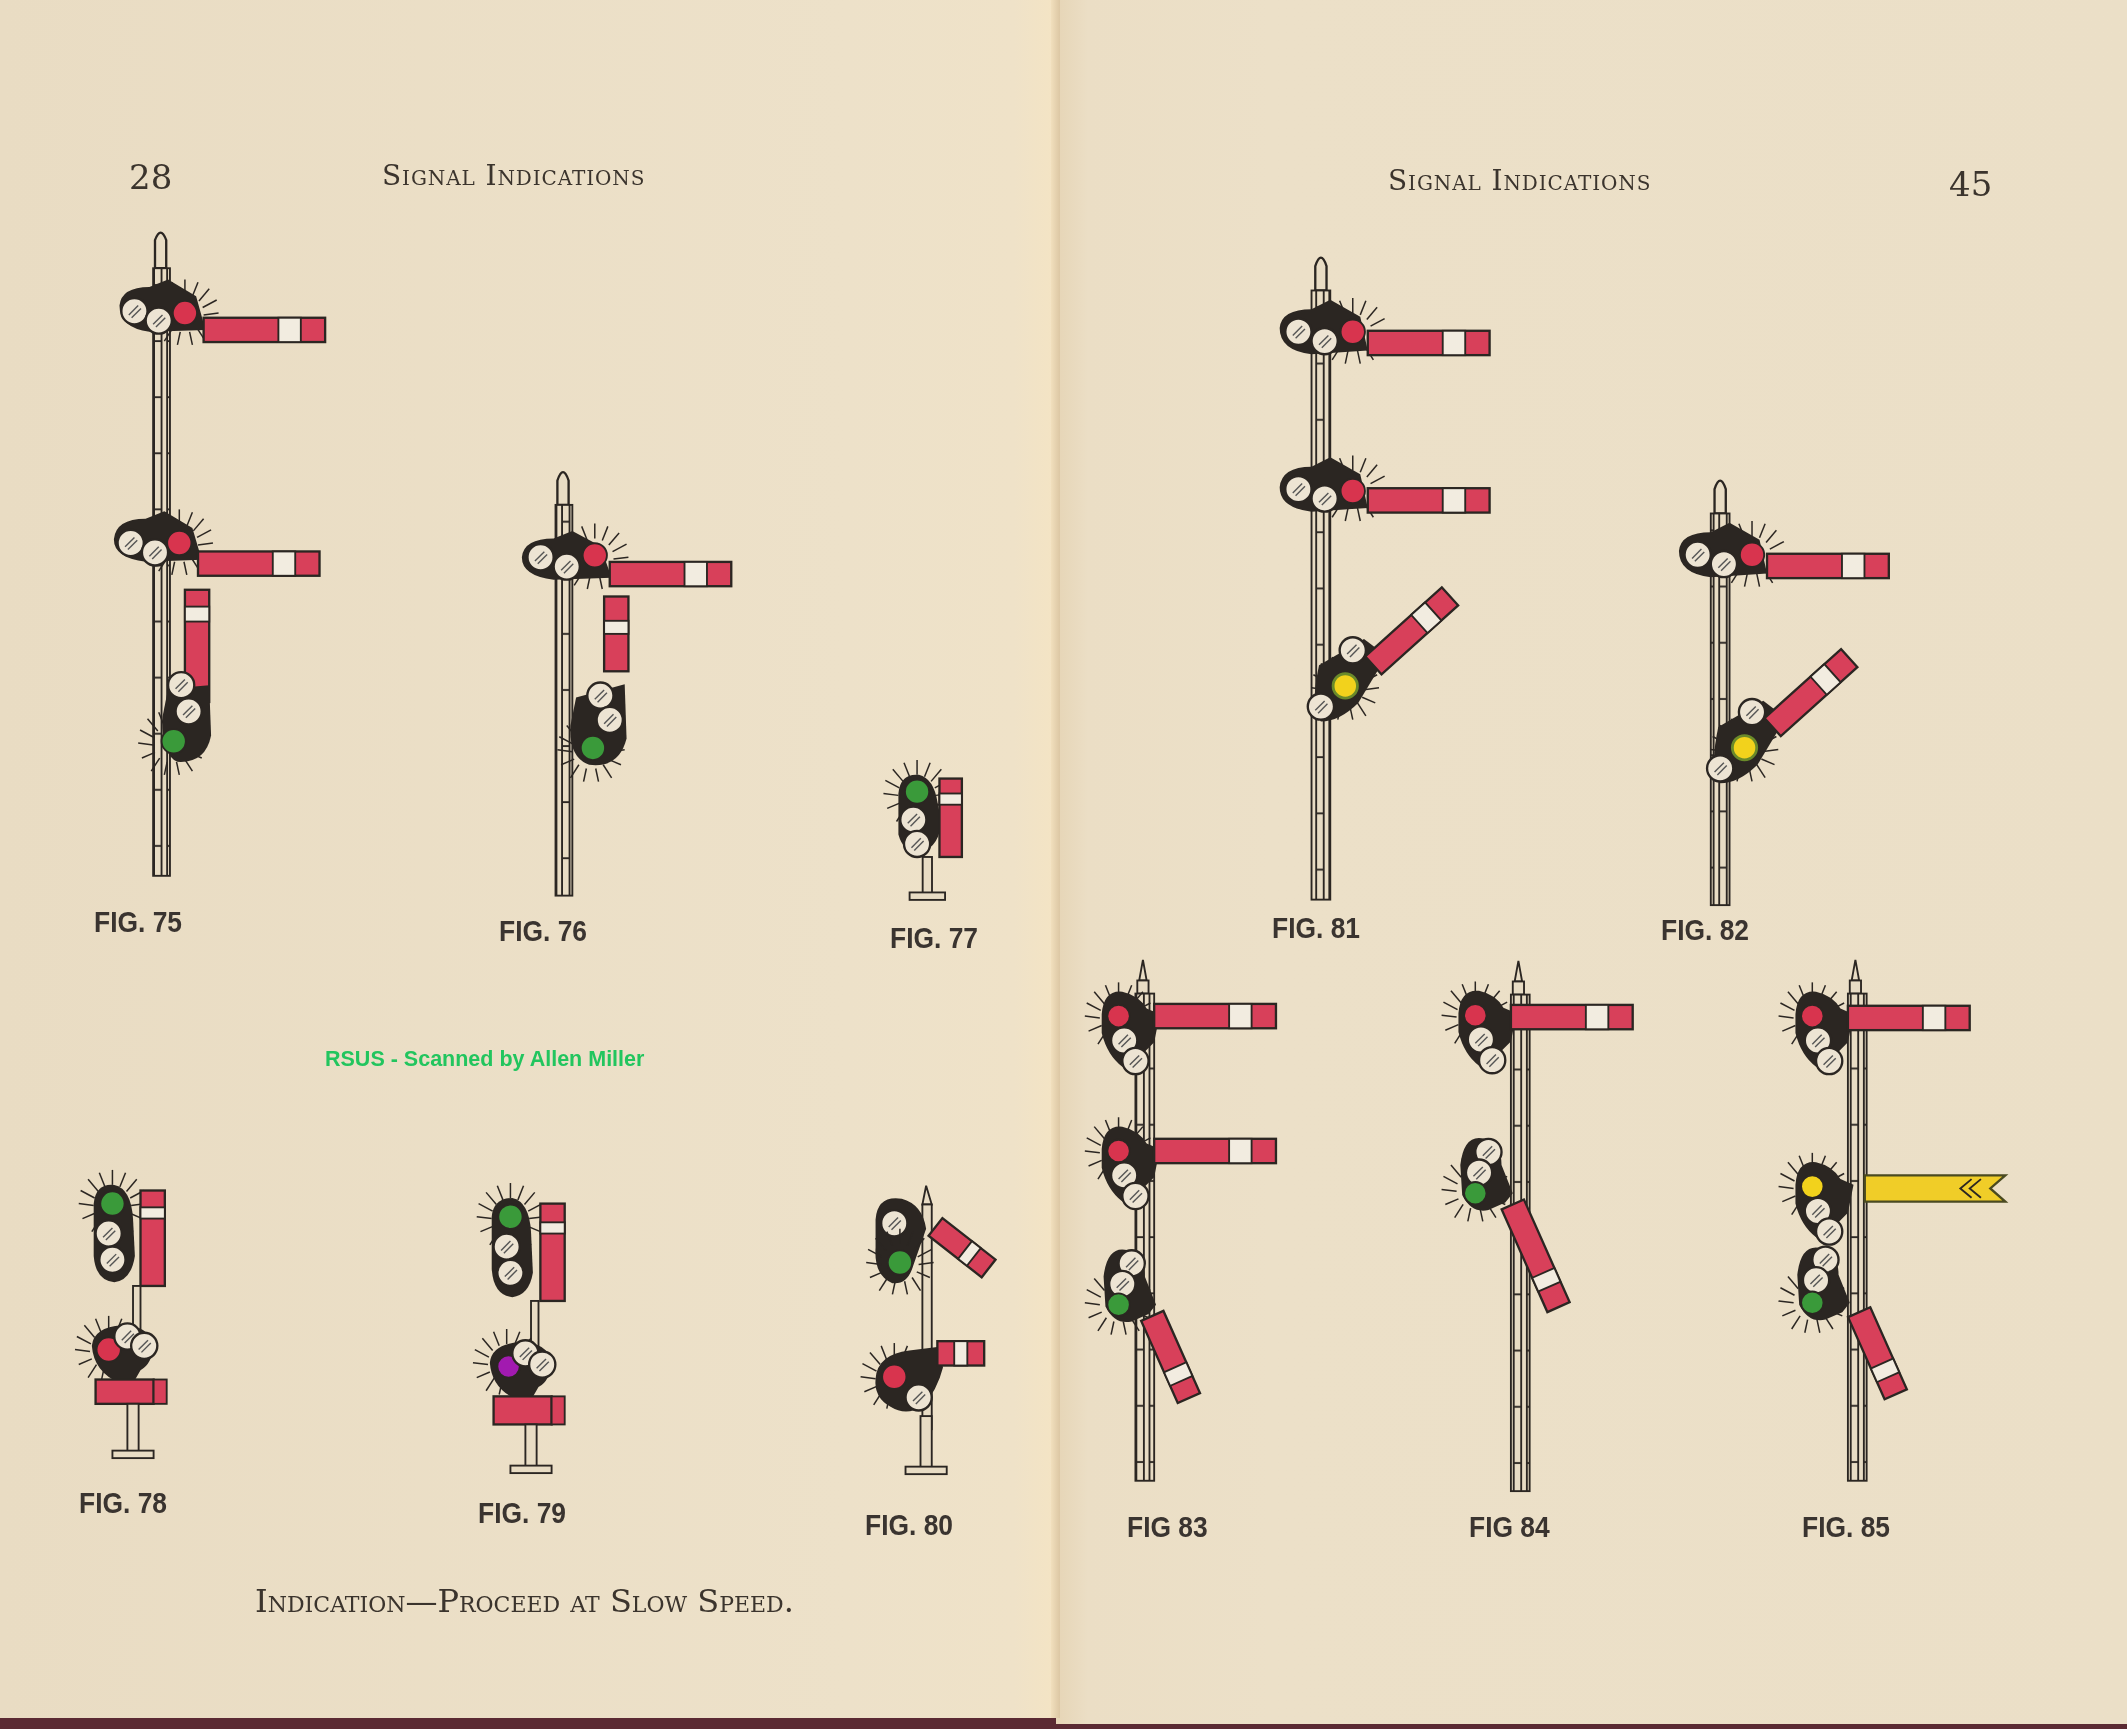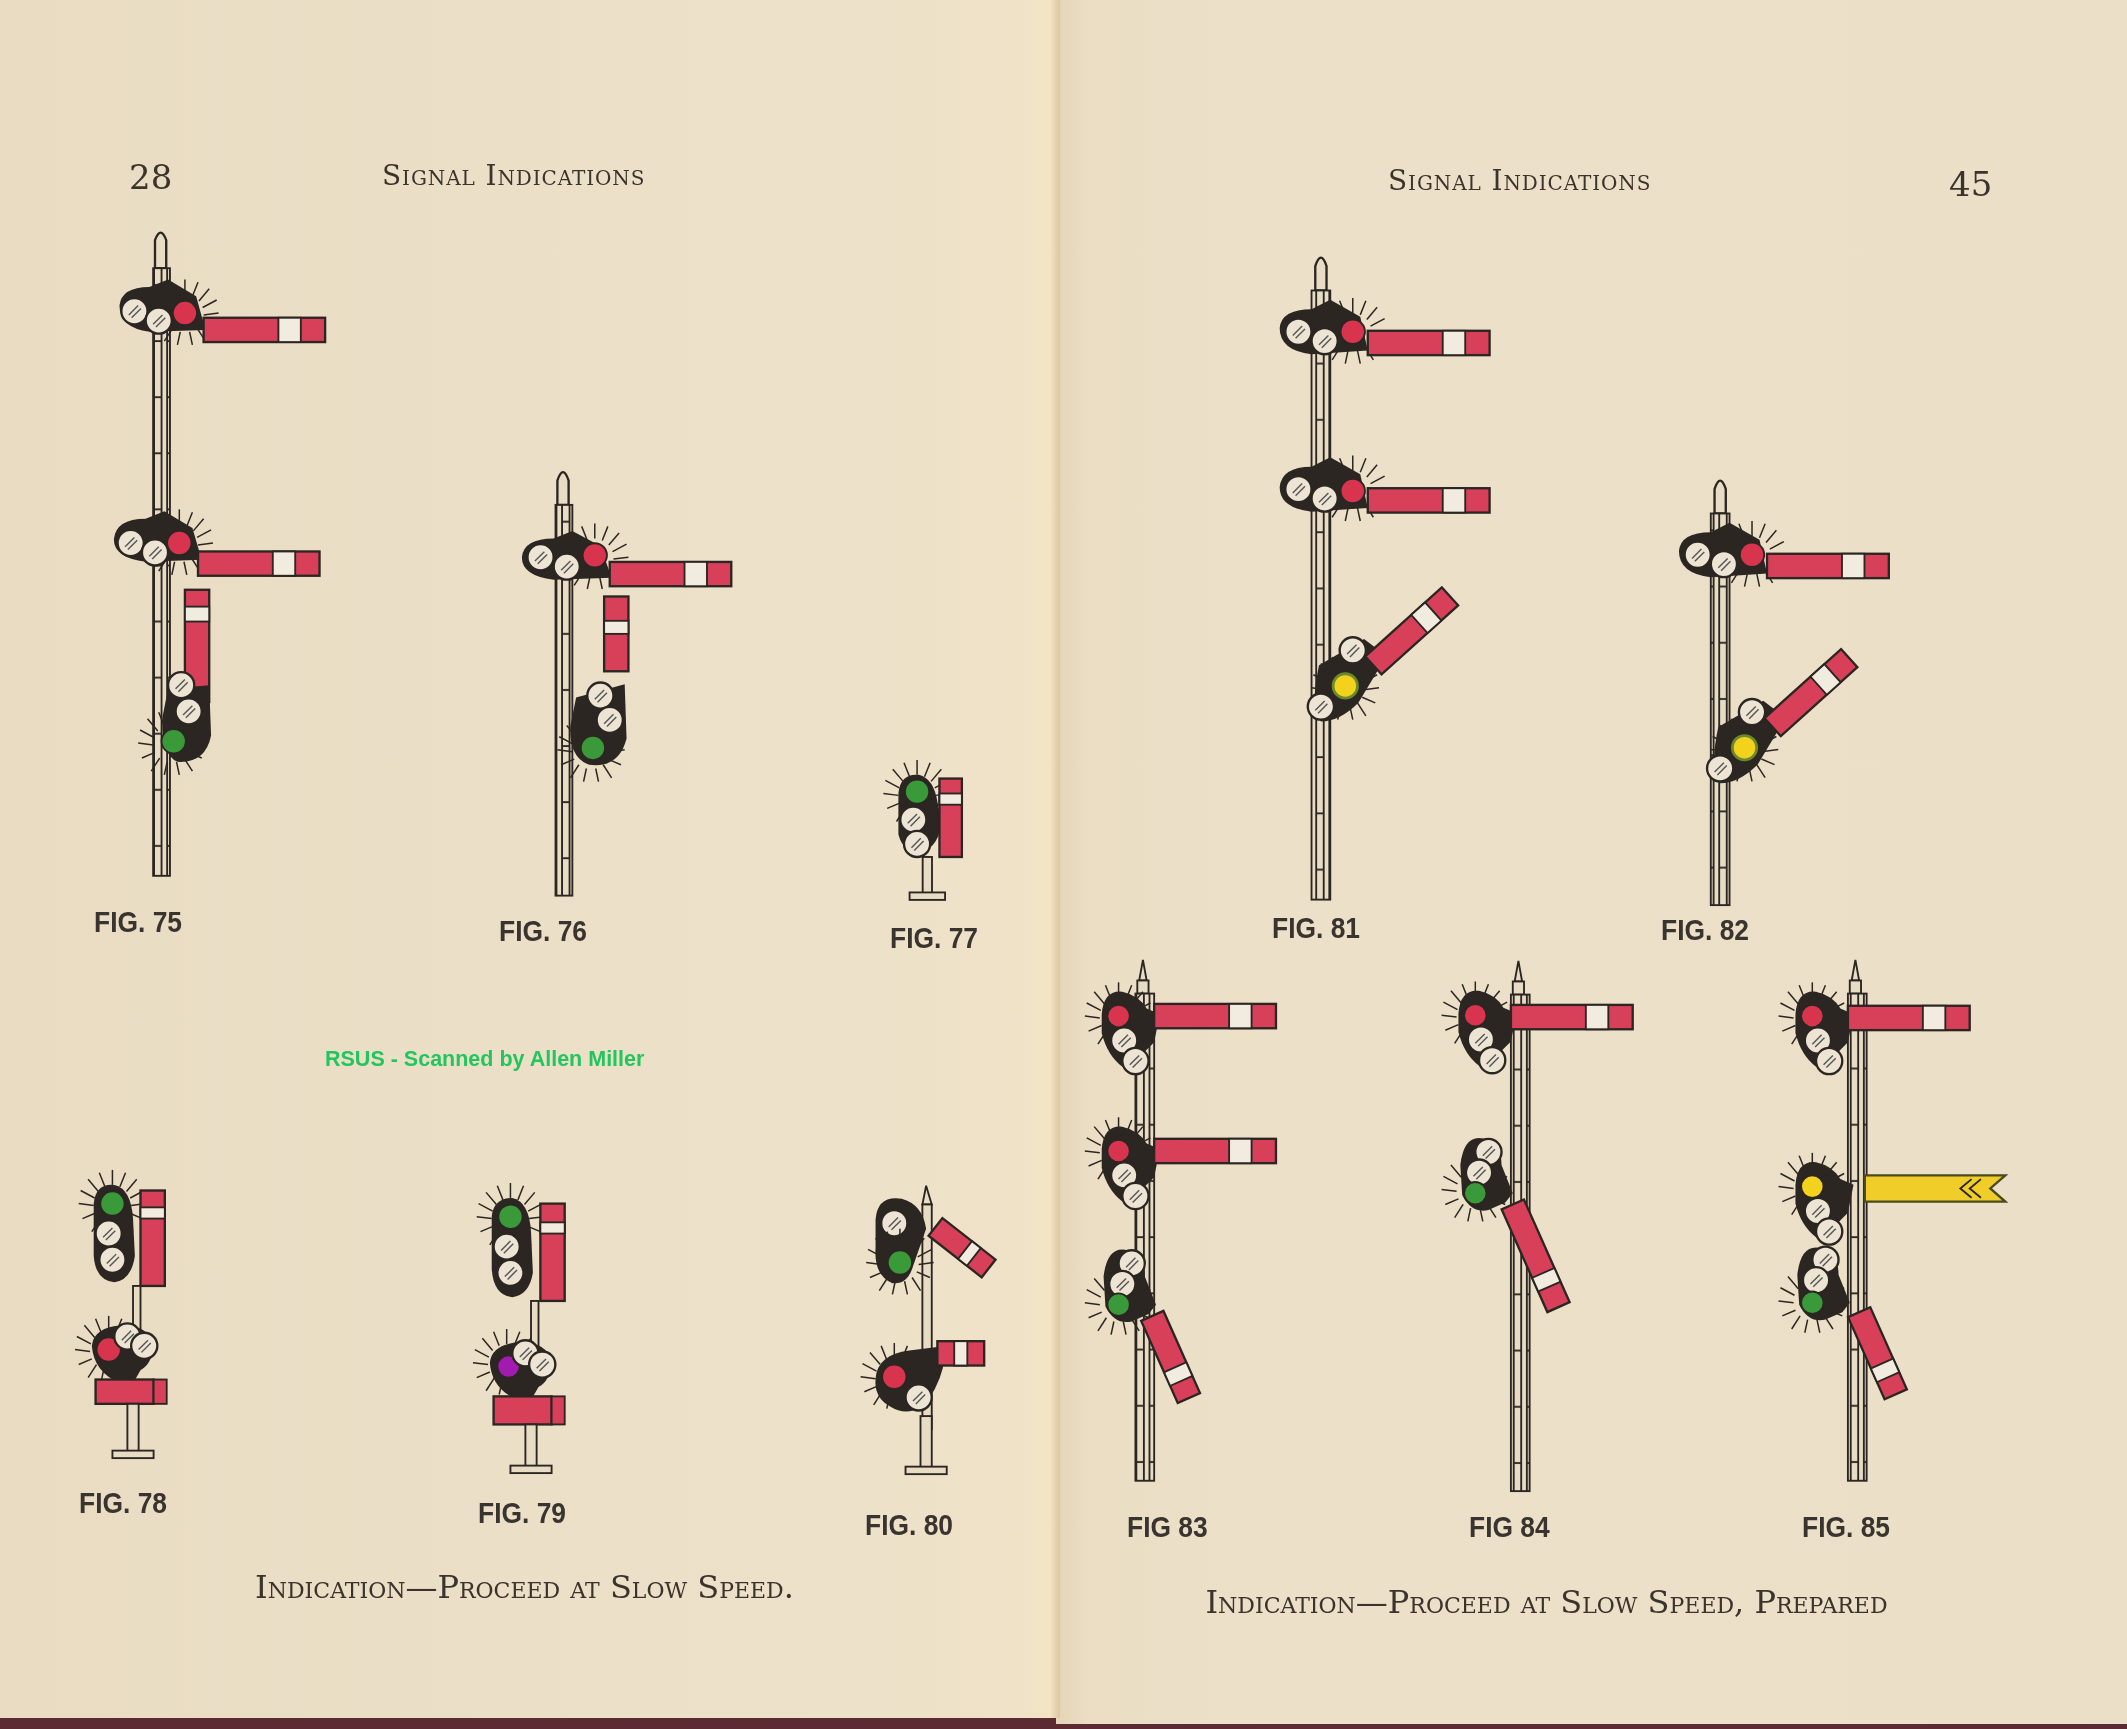--- a/index.html
+++ b/index.html
@@ -5,21 +5,21 @@
   html, body { margin:0; padding:0; }
   body { width:2128px; height:1730px; position:relative; overflow:hidden; background:#5b2a33; }
   .page { position:absolute; top:0; height:1718px; background:#ece0c8; }
   .page.left { left:0; width:1056px; background:linear-gradient(to right,#e9dcc3 0%,#ede1c9 80%,#efe2c8 96%,#f4e4c4 100%); }
   .page.right { left:1056px; width:1072px; height:1724px; background:linear-gradient(to right,#e6d5b6 0%,#ebdec5 3%,#ece0c8 20%,#ebdfc7 100%); }
   .gutter { position:absolute; left:1051px; top:0; width:9.4px; height:1718px; background:linear-gradient(to right,#f1dfbd,#dcc7a4); }
   .serif { font-family:"DejaVu Serif","Liberation Serif",serif; color:#3b342d; }
   .pnum { position:absolute; font-size:34px; }
   .runhead { position:absolute; font-size:28px; font-variant:small-caps; letter-spacing:0.9px; }
   .fig { position:absolute; font-family:"Liberation Sans","DejaVu Sans",sans-serif; font-weight:bold; font-size:30px; color:#3a3430; transform:scaleX(0.88); transform-origin:left; }
-  .caption { position:absolute; font-size:32px; font-variant:small-caps; text-align:center; line-height:41px; }
+  .caption { position:absolute; font-size:32px; font-variant:small-caps; text-align:center; line-height:41px;margin-top:14px; }
   .watermark { position:absolute; left:325px; top:1047px; font-family:Liberation Sans, sans-serif; font-weight:bold; font-size:21.5px; color:#22c55e; }
   svg.sig { position:absolute; overflow:visible; }
 </style>
 </head>
 <body>
 
 <div class="page left"></div>
 <div class="page right"></div>
 <div class="gutter"></div>
 
@@ -313,15 +313,14 @@
     <use href="#clear-lens" x="50" y="344"></use>
   <circle cx="46" cy="368" r="12" fill="#3a9a3a" stroke="#2b2622" stroke-width="2"></circle>
   <g transform="translate(96 378) rotate(66)">
     <rect x="0" y="-13" width="96" height="26" fill="#d8405a" stroke="#2b2622" stroke-width="2.5"></rect>
     <rect x="60" y="-13" width="16" height="26" fill="#f2ece0" stroke="#2b2622" stroke-width="2"></rect>
   </g>
 </svg>
 <div class="fig" style="left:1802px;top:1510px;">FIG. 85</div>
 
 <div class="caption serif" style="left:1106px;top:1582px;width:881px;">
-  <div>Indication—Proceed at Slow Speed, Prepared</div>
 </div>
 
 
 </body></html>

